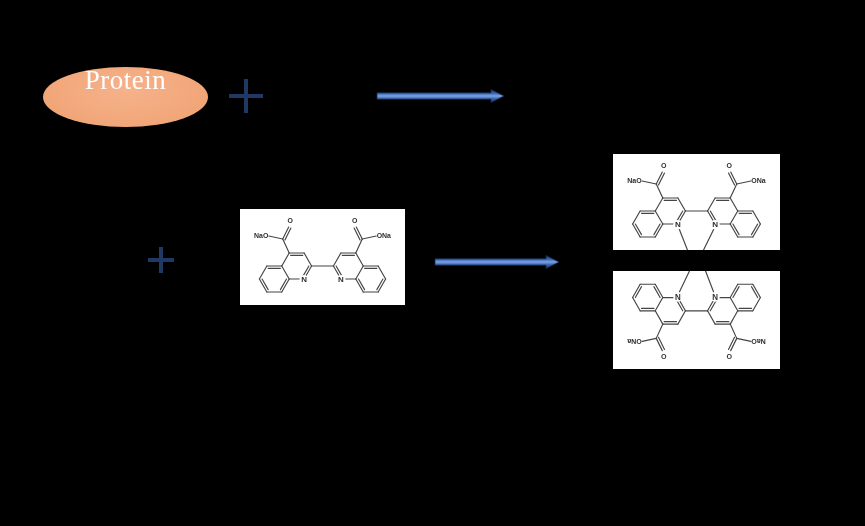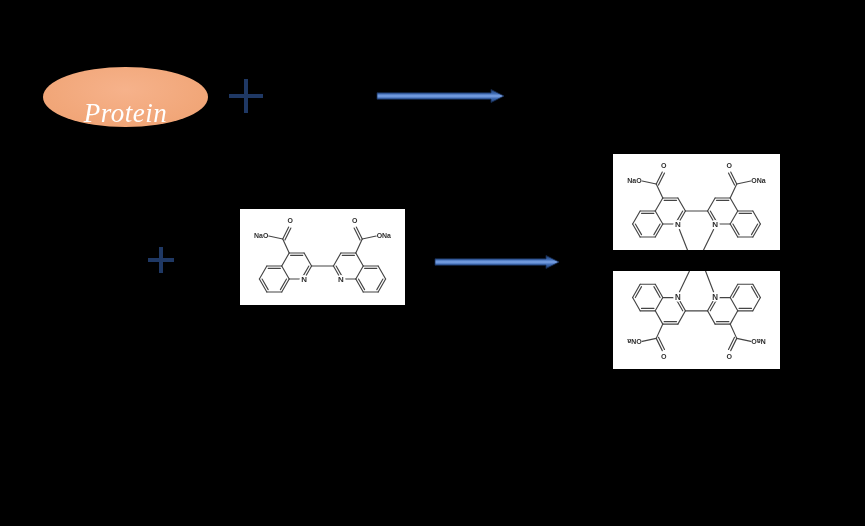--- a/index.html
+++ b/index.html
@@ -5,21 +5,21 @@
   html,body{margin:0;padding:0;background:#000;}
   #stage{
     position:relative;width:865px;height:526px;overflow:hidden;
     background:var(--bg,#000);
     font-family:"Liberation Sans",sans-serif;
   }
   .ellipse{
     position:absolute;left:43px;top:67px;width:165px;height:60px;
     border-radius:50%;
     background:radial-gradient(ellipse at 50% 38%, var(--ellipse-hi,#f6b28b) 0%, var(--ellipse,#f1a678) 70%);
-    display:flex;align-items:flex-end;justify-content:center;font-style:italic;
+    display:flex;align-items:flex-start;justify-content:center;
   }
   .ellipse span{
     color:var(--ellipse-text,#fff);
     font-family:"Liberation Serif",serif;
     font-size:27px;line-height:1;letter-spacing:0.5px;
   }
   svg.plus{position:absolute;overflow:visible;}
   svg.plus line{stroke:var(--plus,#1f3864);stroke-width:4;}
   .molbox{position:absolute;background:var(--boxbg,#fff);}
   .molbox svg{display:block;width:100%;height:100%;}

